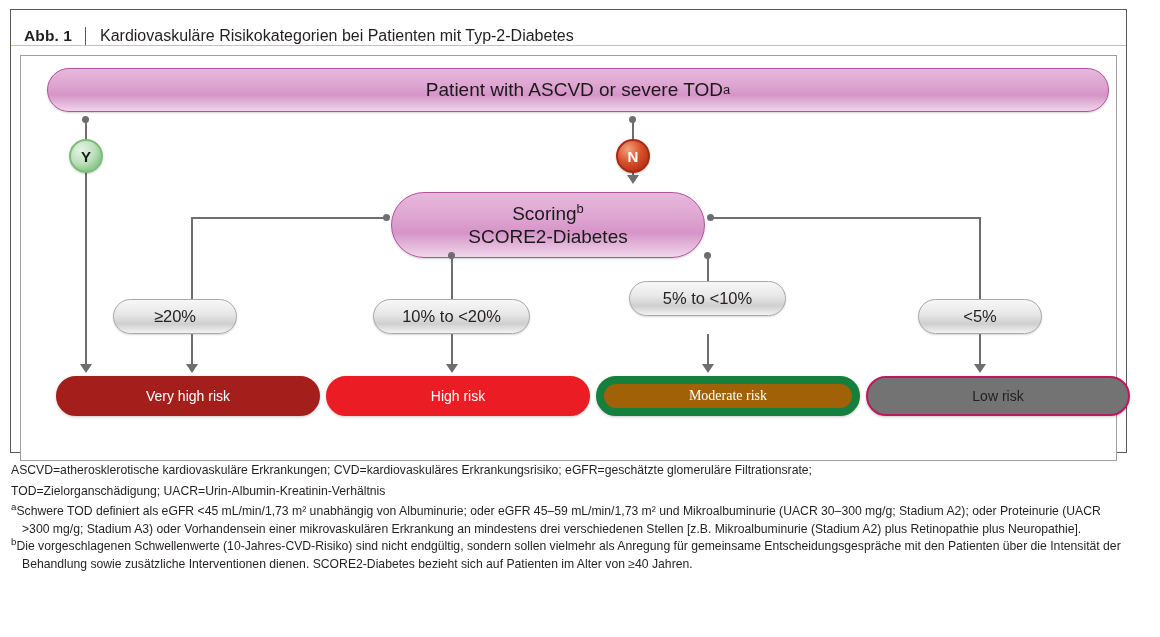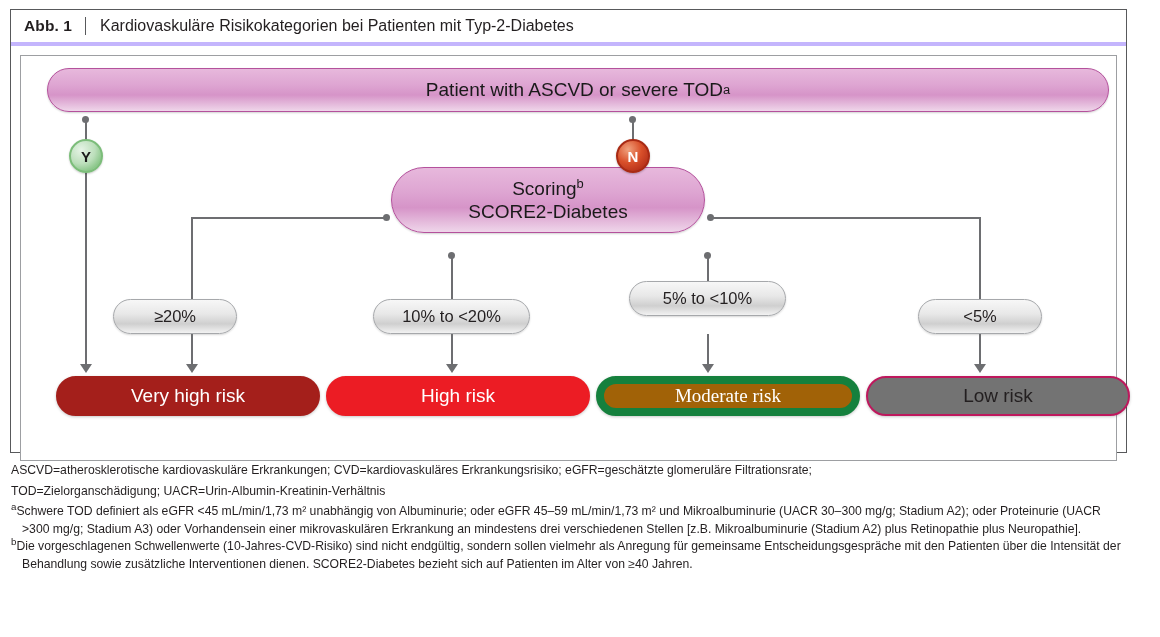--- a/index.html
+++ b/index.html
@@ -15,22 +15,22 @@
     position:absolute;
     left:10px;top:9px;width:1117px;height:444px;
     border:1px solid #58595b;
     box-sizing:border-box;
     background:#fff;
   }
   
   .fig-header{
     height:36px;
     display:flex;
-    align-items:center;
-    border-bottom:4px solid #c4b5fd;
+    align-items:flex-end;
+    border-bottom:1px solid #c4b5fd;
     box-sizing:border-box;
   }
   .fig-label{
     width:75px;
     display:flex;align-items:center;justify-content:center;
     font-size:15.5px;font-weight:bold;
     letter-spacing:.1px;
     border-right:1px solid #58595b;
     box-sizing:border-box;
     color:#231f20;
@@ -64,21 +64,21 @@
     background:linear-gradient(180deg,#e7b8dc 0%,#dea5d2 38%,#d694c8 62%,#efd6ea 100%);
     border:1.6px solid #b4519c;
     color:#1a1a1a;
     box-shadow:0 1px 2px rgba(0,0,0,.18);
   }
   #top-banner{
     left:26px;top:12px;width:1062px;height:44px;
     font-size:19px;
   }
   #scoring-box{
-    left:370px;top:111px;width:314px;height:66px;
+    left:370px;top:136px;width:314px;height:66px;
     font-size:19px;
     flex-direction:column;
     line-height:1.22;
   }
   .sup{font-size:.68em;vertical-align:super;line-height:0;}
   
   .circle{
     position:absolute;
     width:34px;height:34px;border-radius:50%;
     display:flex;align-items:center;justify-content:center;
@@ -109,21 +109,21 @@
     height:35px;
     box-shadow:0 1px 2px rgba(0,0,0,.16);
   }
   .grey.t0{left:92px;top:243px;width:124px;}
   .grey.t1{left:352px;top:243px;width:157px;}
   .grey.t2{left:608px;top:225px;width:157px;}
   .grey.t3{left:897px;top:243px;width:124px;}
   
   .risk{
     height:40px;top:320px;
-    font-size:19px;
+    font-size:14px;
     border-radius:999px;
     box-shadow:0 1px 3px rgba(0,0,0,.22);
   }
   .risk.r0{left:35px;width:264px;background:#a41f1b;color:#fff;border:2px solid #a41f1b;}
   .risk.r1{left:305px;width:264px;background:#ec1c24;color:#fff;border:2px solid #ec1c24;}
   .risk.r2{left:575px;width:264px;background:#a16207;color:#fff;border:8px solid #15803d;font-family:Liberation Serif, serif;}
   .risk.r3{left:845px;width:264px;background:#737373;color:#231f20;border:2px solid #be185d;}
   
   .ln{position:absolute;background:#6d6e71;}
   .v{width:2px;}

